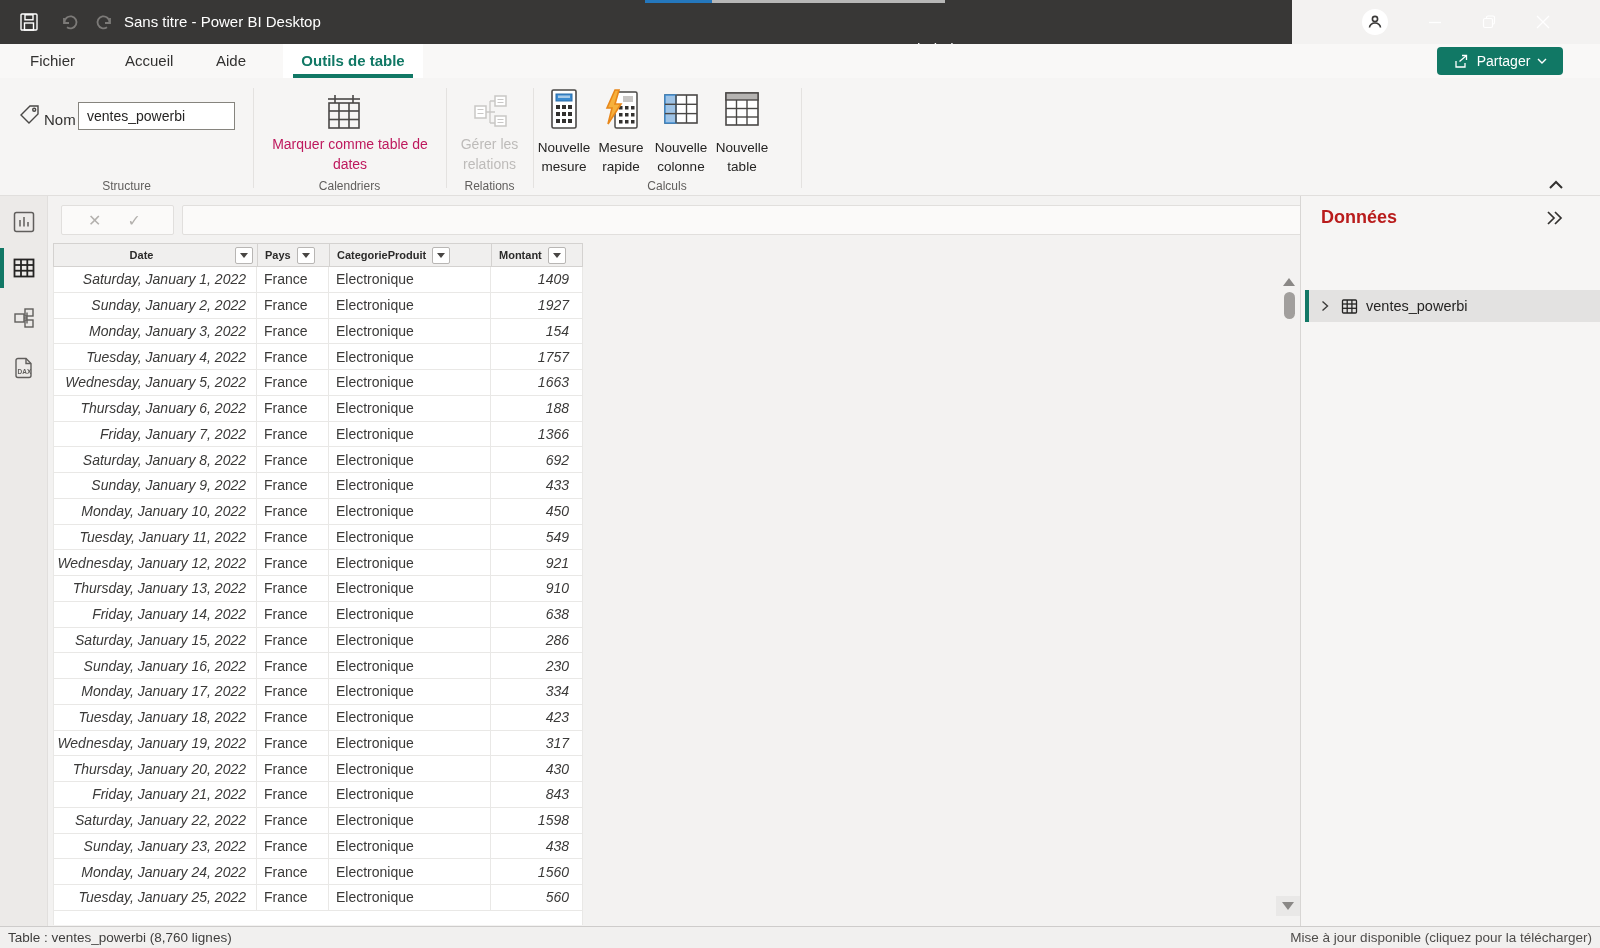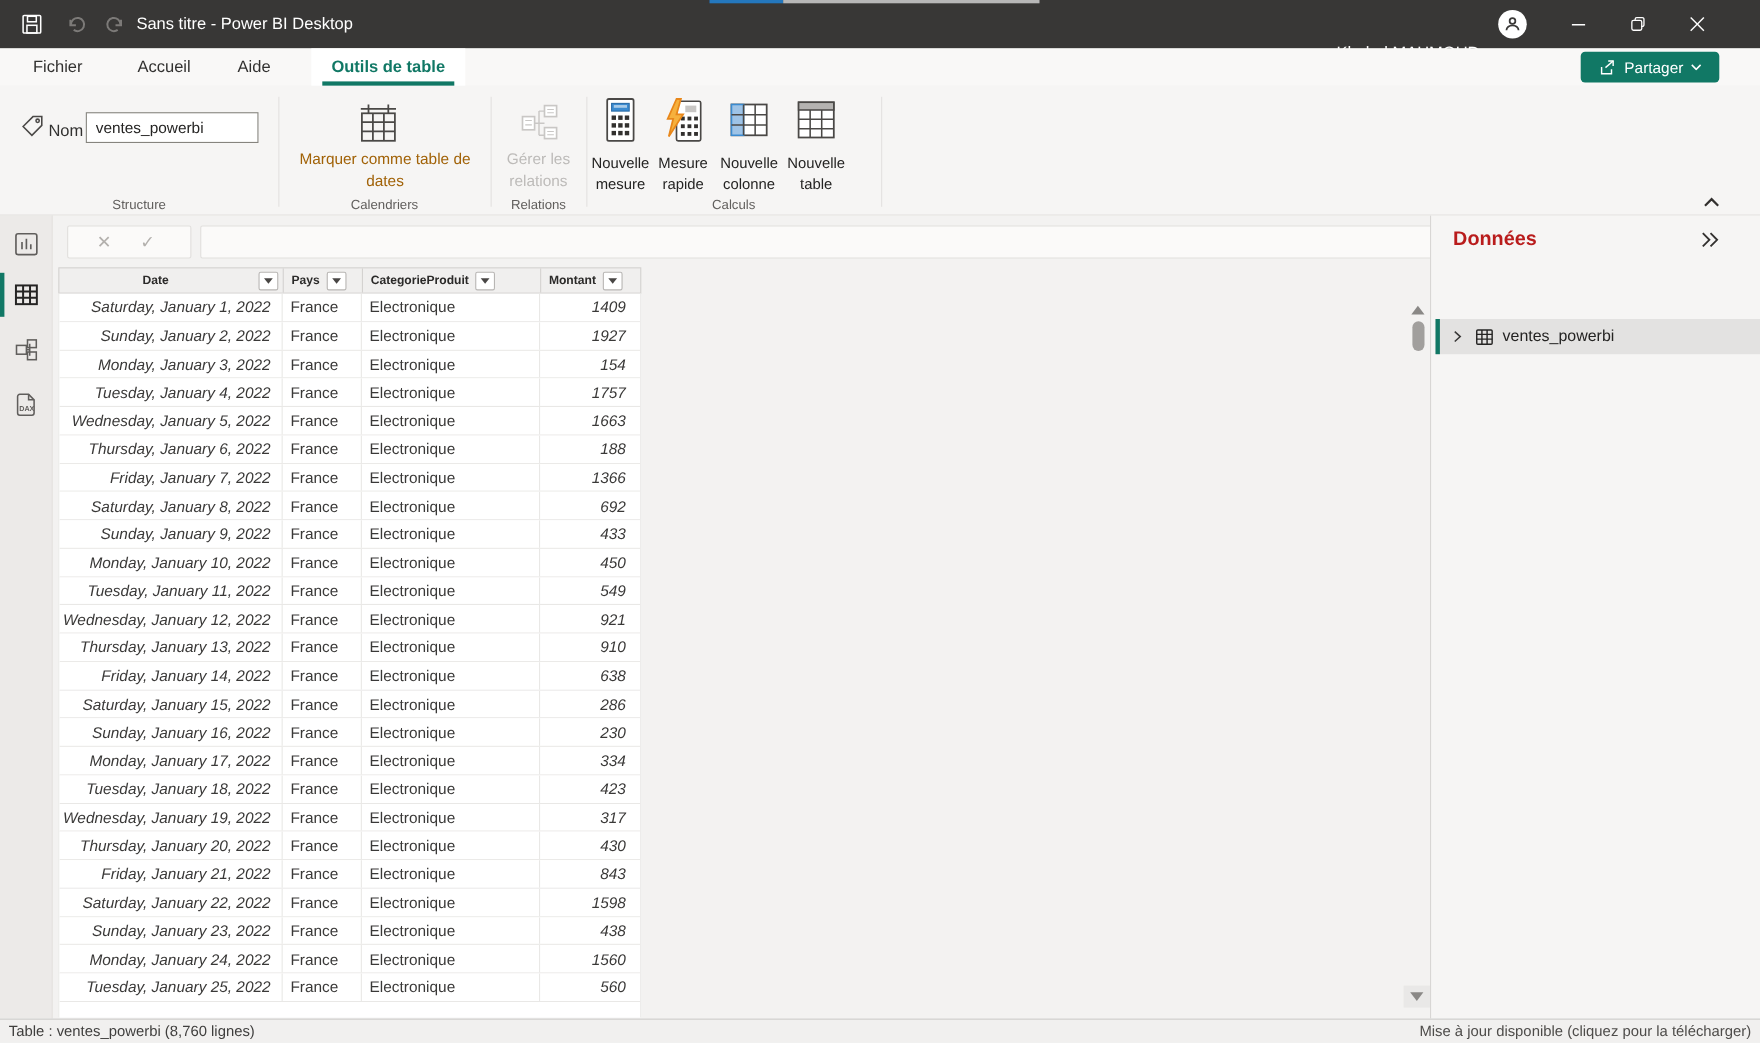--- a/index.html
+++ b/index.html
@@ -1,21 +1,21 @@
 <!DOCTYPE html>
 <html><head>
 <meta charset="utf-8">
 <style>
   * { margin:0; padding:0; box-sizing:border-box; }
   html,body { width:1600px; height:948px; overflow:hidden; }
   body { position:relative; background:#f3f2f1; font-family:"Liberation Sans", sans-serif; color:#252423; }
   .abs { position:absolute; }
 
   
-  #titlebar { position:absolute; left:0; top:0; width:1600px; height:44px; background:#383736; }
+  #titlebar { position:absolute; left:0; top:0; width:1292px; height:44px; background:#383736; }
   .tb-icon { position:absolute; top:11px; width:22px; height:22px; }
   #title-text { position:absolute; left:124px; top:0; height:44px; line-height:44px; color:#ffffff; font-size:15px; }
   #user-name { position:absolute; right:255px; top:0; height:44px; line-height:44px; color:#ffffff; font-size:15px;margin-top:27px; }
   #avatar { position:absolute; left:1362px; top:9px; width:26px; height:26px; background:#ffffff; border-radius:50%; display:flex; align-items:center; justify-content:center; }
   .winbtn { position:absolute; top:0; width:44px; height:44px; display:flex; align-items:center; justify-content:center; }
   #strip-blue { position:absolute; left:645px; top:0; width:67px; height:3px; }
   #strip-gray { position:absolute; left:712px; top:0; width:233px; height:3px; background:#b7b7b7; }
 
   
   #tabsrow { position:absolute; left:0; top:44px; width:1600px; height:34px; background:#f9f8f7; }
@@ -24,21 +24,21 @@
   #tab-outils { left:283px; width:140px; text-align:center; font-weight:bold; }
   #tab-underline { position:absolute; left:293px; top:30px; width:120px; height:4px; }
   #share-btn { position:absolute; left:1437px; top:3px; width:126px; height:28px; border-radius:4px; color:#fff; font-size:14px; display:flex; align-items:center; justify-content:center; gap:7px; cursor:pointer; }
 
   
   #ribbon { position:absolute; left:0; top:78px; width:1600px; height:118px; background:#f6f5f4; border-bottom:1px solid #e1dfdd; }
   .gsep { position:absolute; top:10px; height:100px; width:1px; background:#e4e2e0; }
   .group-label { position:absolute; top:101px; font-size:12px; color:#605e5c; text-align:center; }
   #nom-label { position:absolute; left:44px; top:33px; font-size:15px; color:#323130; }
   #nom-input { position:absolute; left:78px; top:24px; width:157px; height:28px; border:1px solid #86847e; background:#fff; font-size:14px; padding:0 8px; font-family:"Liberation Sans", sans-serif; color:#252423; }
-  .rib-btn-label { position:absolute; text-align:center; font-size:14px; line-height:19.5px; color:#a16207; }
+  .rib-btn-label { position:absolute; text-align:center; font-size:14px; line-height:19.5px; color:#be185d; }
   .calcbtn { position:absolute; top:10px; width:60px; text-align:center; cursor:pointer; }
   .calcbtn .lbl { font-size:13.5px; line-height:19px; color:#252423; margin-top:4px; }
   #ribbon-collapse { position:absolute; left:1548px; top:98px; width:16px; height:12px; cursor:pointer; }
 
   
   #sidebar { position:absolute; left:0; top:196px; width:48px; height:730px; background:#eceae8; border-right:1px solid #e1dfdd; }
   .side-ic { position:absolute; left:12px; width:24px; height:24px; cursor:pointer; }
   #side-sel-bar { position:absolute; left:0; top:52px; width:4px; height:40px; }
 
   

